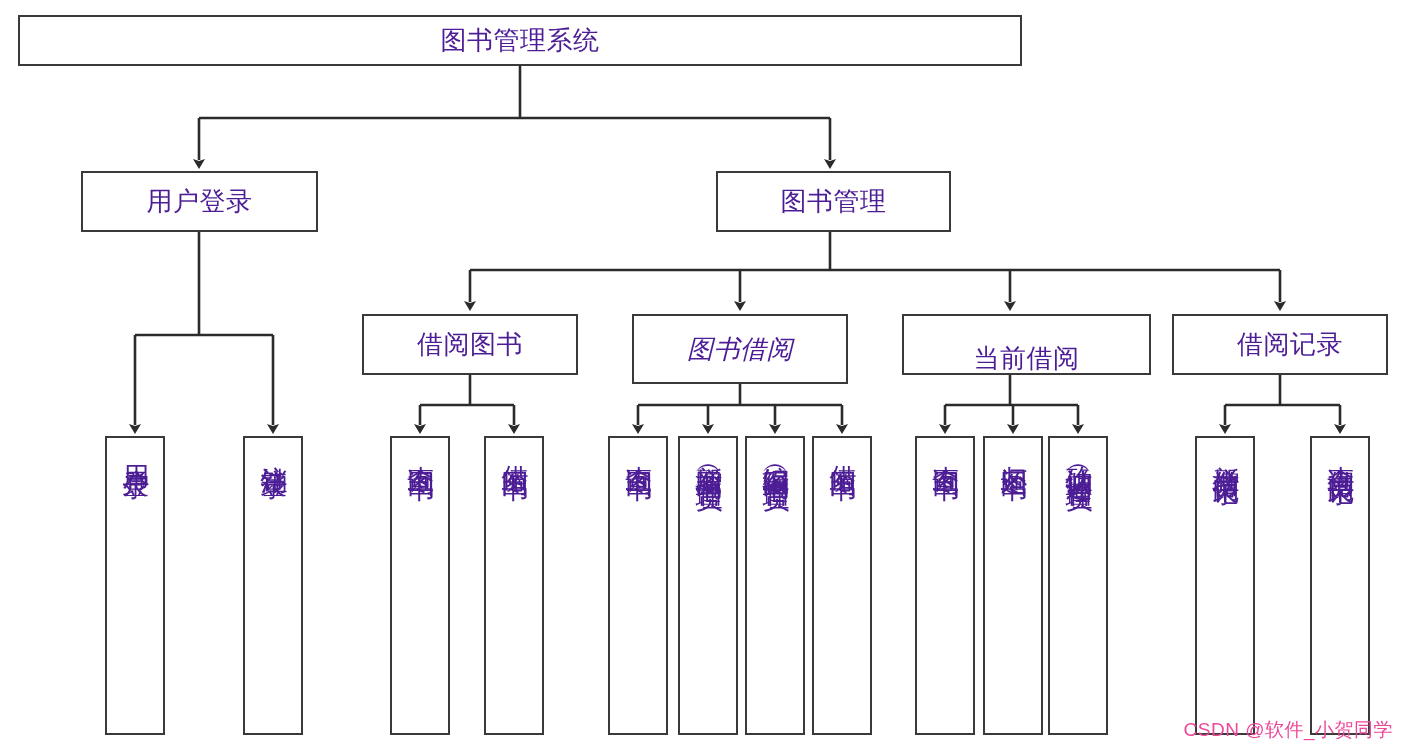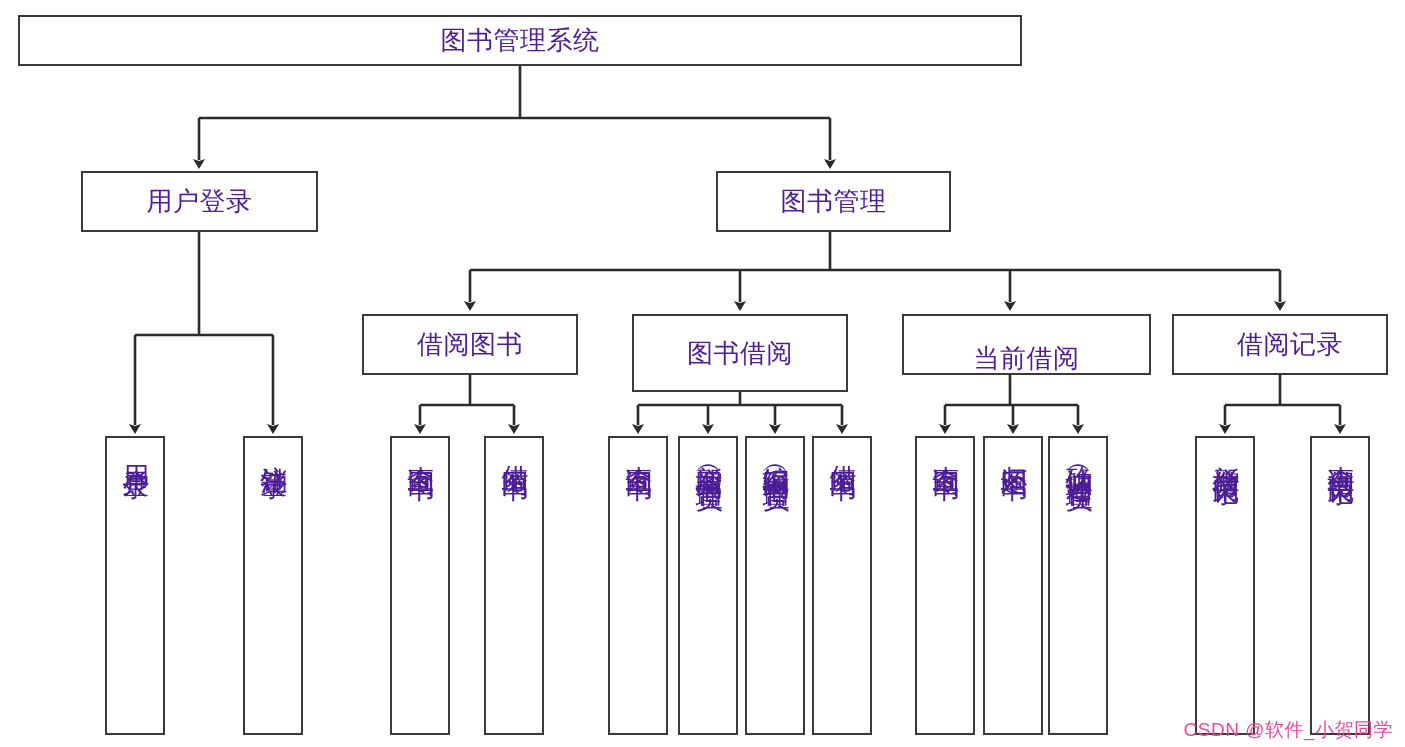--- a/index.html
+++ b/index.html
@@ -133,21 +133,21 @@
   <div class="node horiz" style="left:81px; top:171px; width:237px; height:61px;">
     <span class="node-label">用户登录</span>
   </div>
   <div class="node horiz" style="left:716px; top:171px; width:235px; height:61px;">
     <span class="node-label">图书管理</span>
   </div>
 
   <div class="node horiz" style="left:362px; top:314px; width:216px; height:61px;">
     <span class="node-label">借阅图书</span>
   </div>
-  <div class="node horiz" style="left:632px; top:314px; width:216px; height:78px;">
+  <div class="node horiz" style="left:632px; top:314px; width:216px; height:70px;font-style:italic;">
     <span class="node-label">图书借阅</span>
   </div>
   <div class="node horiz" style="left:902px; top:314px; width:249px; height:61px;align-items:flex-end;">
     <span class="node-label">当前借阅</span>
   </div>
   <div class="node horiz" style="left:1172px; top:314px; width:216px; height:61px;padding-left:20px;">
     <span class="node-label">借阅记录</span>
   </div>
 
   <div class="node vert" style="left:105px; top:436px; width:60px; height:299px;">

